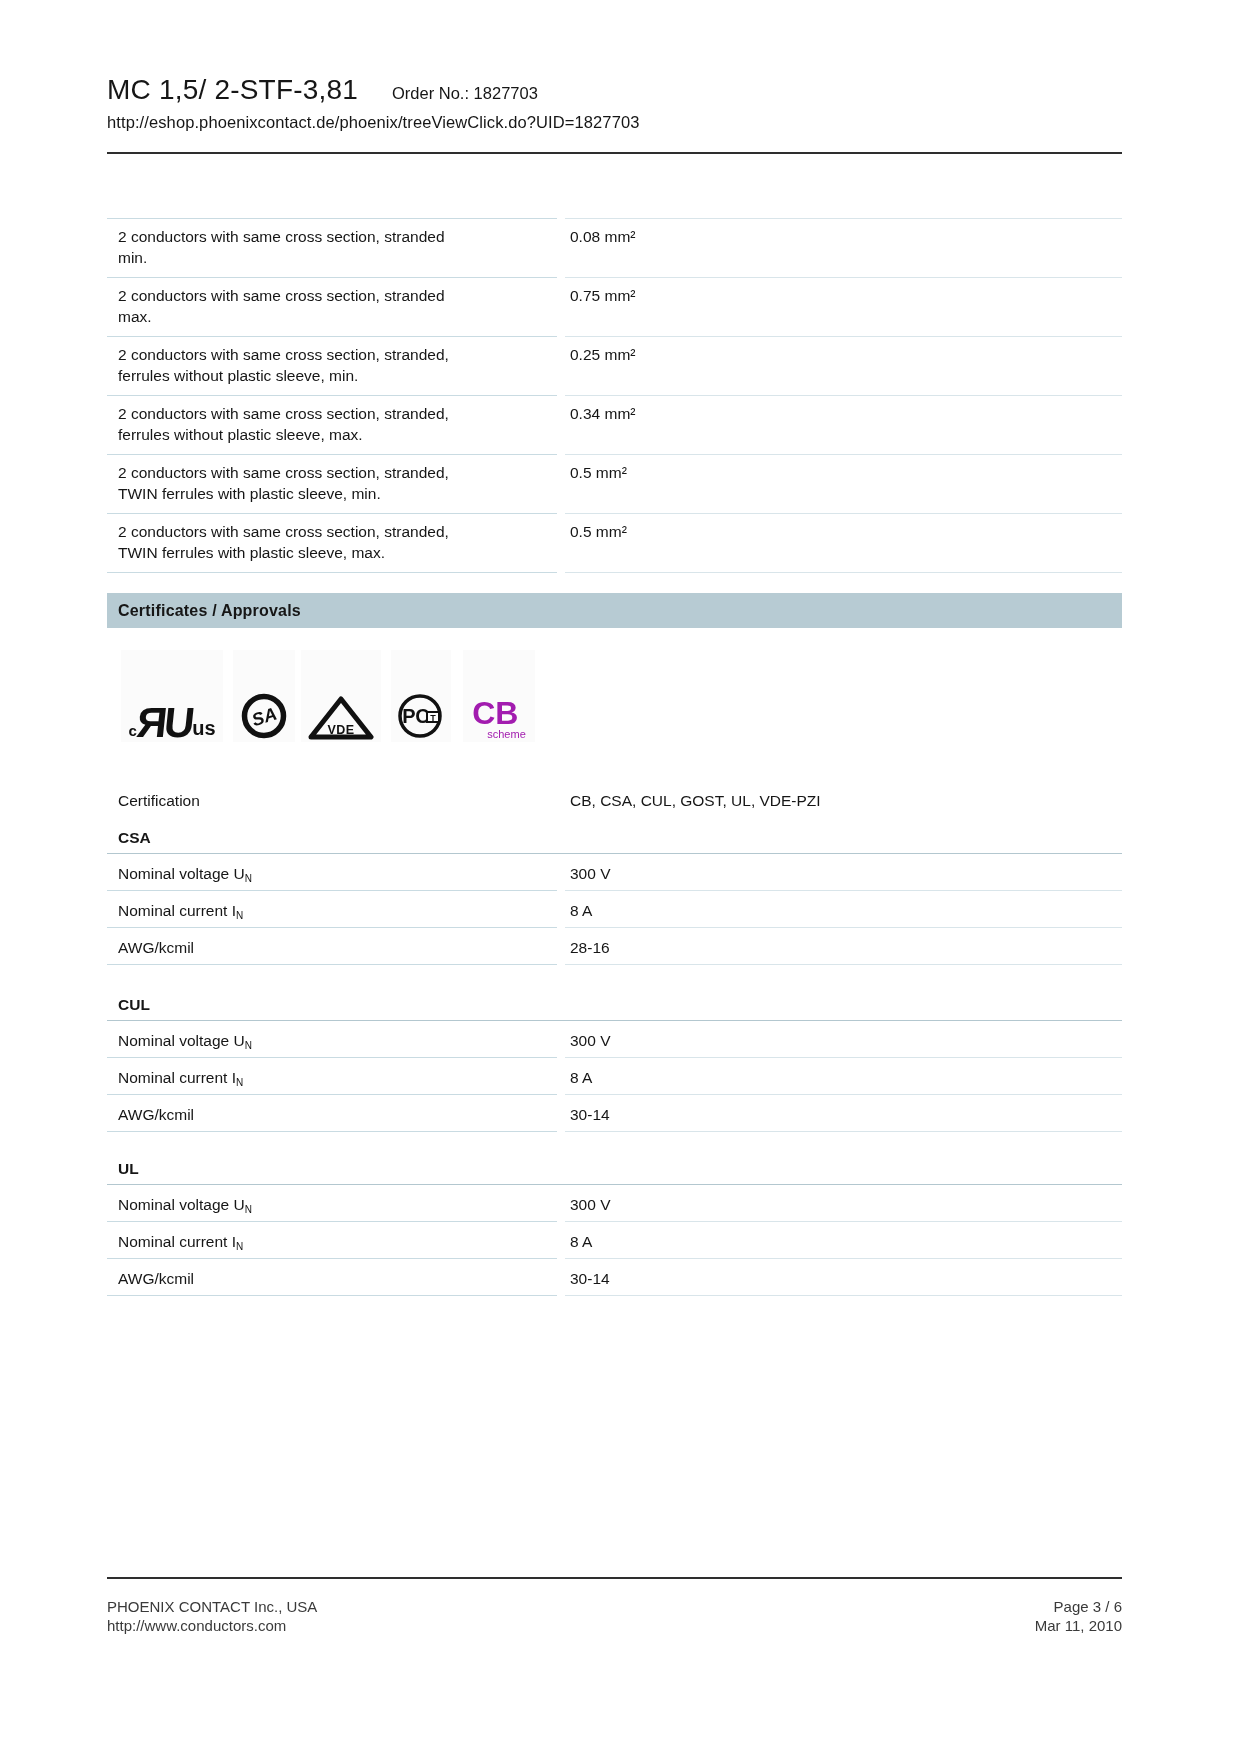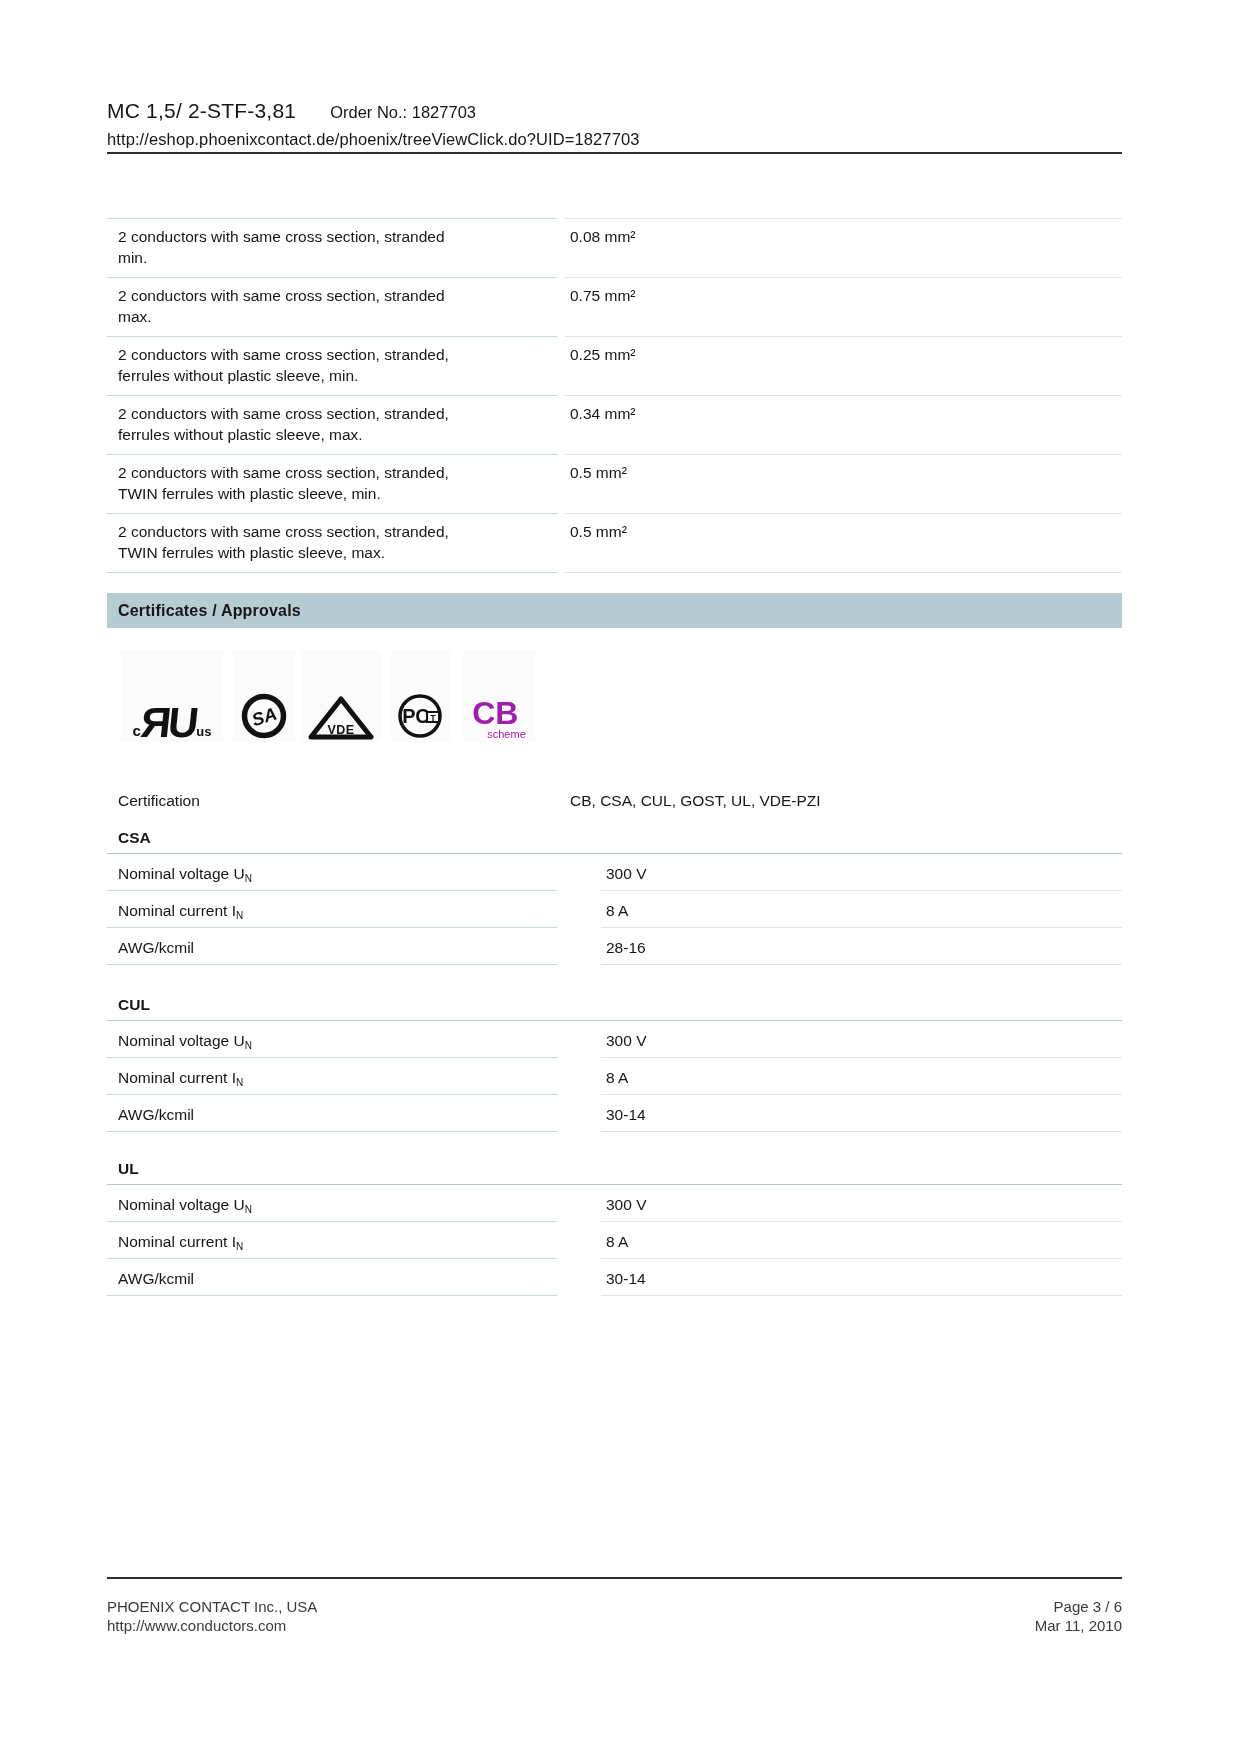--- a/index.html
+++ b/index.html
@@ -3,34 +3,34 @@
 <meta charset="utf-8">
 <style>
   * { margin:0; padding:0; box-sizing:border-box; }
   html,body { background:#ffffff; }
   body { font-family:"Liberation Sans", sans-serif; color:#161616; }
   .page { position:relative; width:1240px; height:1754px; background:#fff; overflow:hidden; }
 
   
   .header { position:absolute; left:107px; right:118px; top:74px; }
   .title-line { display:flex; align-items:baseline; }
-  .product-title { font-size:21px; letter-spacing:0.2px;margin-top:25px; }
+  .product-title { font-size:28px; letter-spacing:0.2px; }
   .order-no { font-size:16.5px; margin-left:34px; }
   .header-url { font-size:16.5px; margin-top:7px; letter-spacing:0.1px; }
   .rule-dark { position:absolute; left:107px; right:118px; border-top:2px solid var(--rule-dark,#2e2e2e); }
   .rule-top { top:152px; }
 
   
   .trow { display:flex; }
   .cell-label { width:450px; padding-left:11px; margin-right:8px; }
   .cell-value { flex:1; padding-left:5px; }
   .bt .cell-label { border-top:1px solid var(--divider-label,#c9dbe2); }
   .bt .cell-value { border-top:1px solid var(--divider-value,#d9e5ea); }
   .bb .cell-label { border-bottom:1px solid var(--divider-label,#c9dbe2); }
-  .bb .cell-value { border-bottom:1px solid var(--divider-value,#d9e5ea);margin-left:36px; }
+  .bb .cell-value { border-bottom:1px solid var(--divider-value,#d9e5ea); }
 
   
   .conductor-table { position:absolute; left:107px; right:118px; top:218px; }
   .conductor-table .trow { height:59px; font-size:15.5px; }
   .conductor-table .cell-label, .conductor-table .cell-value { padding-top:8px; line-height:20.5px; }
   .table-end { height:0; }
 
   
   .banner { position:absolute; left:107px; right:118px; top:593px; height:35px;
             background:var(--section-header-bg,#b7cbd3); font-size:16px; font-weight:bold;
@@ -42,21 +42,21 @@
               display:flex; align-items:flex-end; justify-content:center; padding:0 6px 2px; }
   .logo-culus { left:14px;  width:102px; }
   .logo-csa   { left:126px; width:62px; }
   .logo-vde   { left:194px; width:80px; }
   .logo-gost  { left:284px; width:60px; }
   .logo-cb    { left:356px; width:72px; }
   .culus-wrap { display:flex; align-items:flex-end; color:#111; }
   .culus-c  { font-size:15px; font-weight:bold; margin:0 0 2px 0; line-height:1; }
   .culus-ul { font-size:42px; font-weight:bold; line-height:0.78; letter-spacing:-3px;
               transform:skewX(-6deg); }
-  .culus-us { font-size:13px; font-weight:bold; margin:0 0 2px 1px; line-height:1; }
+  .culus-us { font-size:20px; font-weight:bold; margin:0 0 2px 1px; line-height:1; }
   .cb-wrap { color:#a21caf; text-align:left; }
   .cb-main { font-size:32px; font-weight:bold; line-height:0.9; letter-spacing:0; }
   .cb-sub  { font-size:11px; line-height:1; margin-top:1px; padding-left:15px; }
 
   
   .cert-row { position:absolute; left:107px; right:118px; top:768px; font-size:15.5px;margin-top:20px; }
   .cert-row .cell-label, .cert-row .cell-value { padding-top:4px; }
 
   
   .spec { position:absolute; left:107px; right:118px; }

